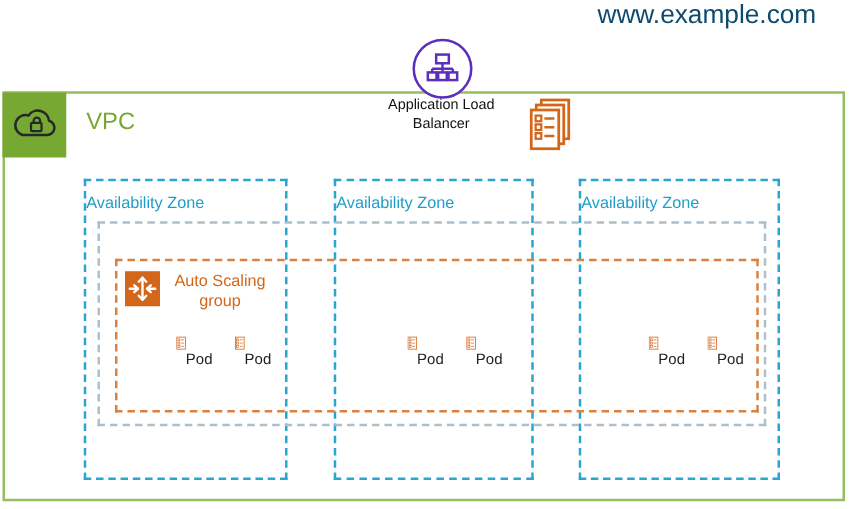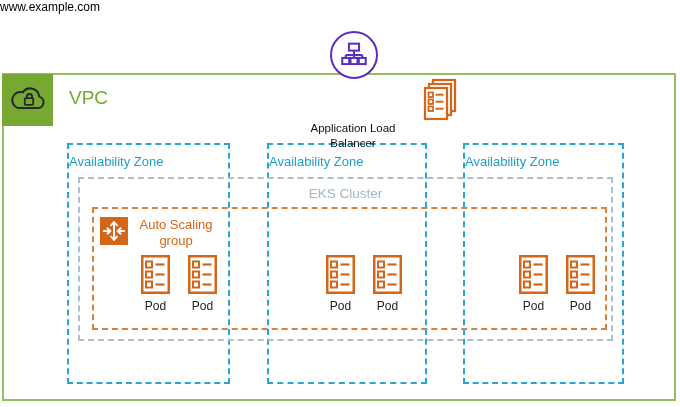--- a/index.html
+++ b/index.html
@@ -3,24 +3,24 @@
 <meta charset="utf-8">
 <style>
   html,body{margin:0;padding:0;background:#fff;}
   .canvas{
     position:relative;width:680px;height:407px;background:#fff;overflow:hidden;
     font-family:"Liberation Sans", sans-serif;color:#1a1a1a;
   }
   .abs{position:absolute;}
 
   
-  .site-title{left:0;top:0;width:653px;text-align:left;font-size:12px;color:#000000;}
+  .site-title{left:0;top:0;width:653px;text-align:right;font-size:21px;color:#0c4a6e;}
   .alb-circle{left:330px;top:31px;width:44px;height:44px;border:2.5px solid #5B2EBE;border-radius:50%;
     background:#fff;z-index:6;display:flex;align-items:center;justify-content:center;}
-  .alb-label{left:297px;top:77px;width:112px;text-align:center;font-size:11.5px;line-height:14.5px;color:#111;z-index:6;margin-top:44px;}
+  .alb-label{left:297px;top:77px;width:112px;text-align:center;font-size:11.5px;line-height:14.5px;color:#111;z-index:6;}
 
   
   .vpc-box{left:2px;top:73px;width:670px;height:324px;border:2px solid #94BE60;z-index:1;background:#fff;}
   .vpc-icon{left:2px;top:74px;width:51px;height:52px;background:#76A832;z-index:5;
     display:flex;align-items:center;justify-content:center;}
   .vpc-label{left:69px;top:87px;font-size:19px;font-weight:normal;color:#76A832;z-index:5;}
 
   
   .ctrl-icon{left:422px;top:78px;z-index:5;}
   .ctrl-label{left:460px;top:95px;font-size:11px;color:#111;z-index:5;white-space:nowrap;}
@@ -40,21 +40,21 @@
   .asg-box{left:92px;top:207px;width:511px;height:119px;border:2px dashed #DA8140;z-index:3;}
   .asg-icon{left:100px;top:217px;width:28px;height:28px;background:#D4661A;z-index:5;
     display:flex;align-items:center;justify-content:center;}
   .asg-label{left:131px;top:217px;width:90px;text-align:center;font-size:13px;line-height:16px;color:#D4661A;z-index:5;}
 
   
   .pods{display:flex;gap:6px;z-index:5;}
   .pods-az1{left:129px;top:255px;}
   .pods-az2{left:314px;top:255px;}
   .pods-az3{left:507px;top:255px;}
-  .pod{width:29px;display:flex;flex-direction:column;align-items:center;padding-left:12px;}
+  .pod{width:29px;display:flex;flex-direction:row;align-items:flex-end;padding-left:12px;}
   .pod-label{margin-top:5px;font-size:12px;color:#1f1f1f;}
 </style>
 </head>
 <body>
 
 <div class="canvas">
 
   <div class="abs site-title">www.example.com</div>
 
   <div class="abs alb-circle">
@@ -104,21 +104,20 @@
     <span class="az-label">Availability Zone</span>
   </div>
   <div class="abs az-box az2">
     <span class="az-label">Availability Zone</span>
   </div>
   <div class="abs az-box az3">
     <span class="az-label">Availability Zone</span>
   </div>
 
   <div class="abs eks-box"></div>
-  <div class="abs eks-label">EKS Cluster</div>
 
   <div class="abs asg-box"></div>
   <div class="abs asg-icon">
     <svg width="28" height="28" viewBox="0 0 28 28" fill="none" stroke="#fff" stroke-width="1.9" stroke-linecap="round" stroke-linejoin="round">
       <line x1="14" y1="5.2" x2="14" y2="22.8"></line>
       <path d="M11 8.4 L14 5.2 L17 8.4"></path>
       <path d="M11 19.6 L14 22.8 L17 19.6"></path>
       <line x1="3.8" y1="14" x2="10" y2="14"></line>
       <path d="M7.4 11.3 L10.4 14 L7.4 16.7"></path>
       <line x1="24.2" y1="14" x2="18" y2="14"></line>

